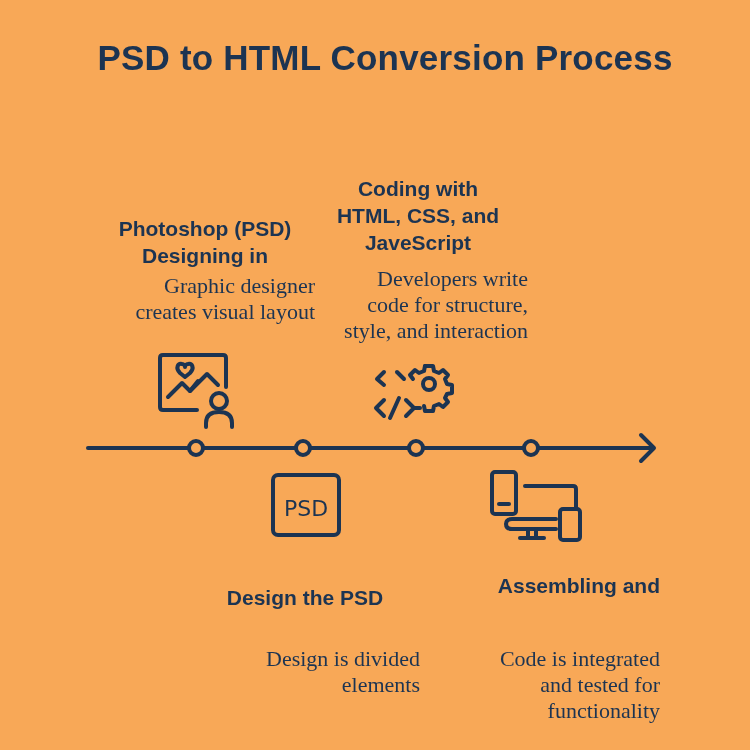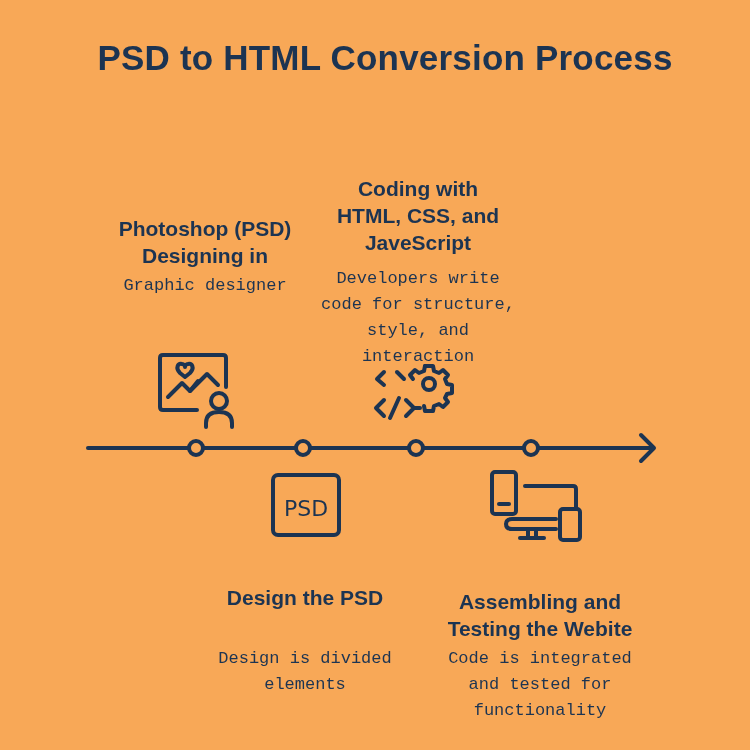--- a/index.html
+++ b/index.html
@@ -15,38 +15,39 @@
       position: absolute; left: 0; top: 38px; width: 770px;
       text-align: center;
       font-size: 35px; font-weight: bold;
       letter-spacing: 0.2px;
     }
     .step-title {
       position: absolute; text-align: center;
       font-weight: bold; font-size: 21px; line-height: 27px; margin-top: 8px;
     }
     .step-desc {
-      position: absolute; text-align: center;
-      font-family: Liberation Mono, monospace;
-      font-size: 17px; line-height: 26px;
+      position: absolute; text-align: right;
+      font-family: Liberation Serif, serif;
+      font-size: 22px; line-height: 26px;
     }
     .icon { position: absolute; }
     svg { display: block; }
   </style>
 </head>
 <body>
 
 <div class="title">PSD to HTML Conversion Process</div>
 
 <div class="step-title" style="left:95px; top:207px; width:220px;">
   <div>Photoshop (PSD)</div>
   <div>Designing in</div>
 </div>
 <div class="step-desc" style="left:95px; top:273px; width:220px;">
   <div>Graphic designer</div>
+  <div>creates visual layout</div>
 </div>
 
 <div class="step-title" style="left:308px; top:167px; width:220px;">
   <div>Coding with</div>
   <div>HTML, CSS, and</div>
   <div>JaveScript</div>
 </div>
 <div class="step-desc" style="left:308px; top:266px; width:220px;">
   <div>Developers write</div>
   <div>code for structure,</div>
@@ -110,21 +111,20 @@
 </div>
 
 <div class="step-title" style="left:190px; top:576px; width:230px;">
   <div>Design the PSD</div>
 </div>
 <div class="step-desc" style="left:190px; top:646px; width:230px;">
   <div>Design is divided</div>
   <div>elements</div>
 </div>
 
-<div class="step-title" style="left:420px; top:580px; width:240px;">
+<div class="step-title" style="left:420px; top:564px; width:240px;text-align:right;">
   <div>Assembling and</div>
-  <div>Testing the Webite</div>
 </div>
 <div class="step-desc" style="left:420px; top:646px; width:240px;">
   <div>Code is integrated</div>
   <div>and tested for</div>
   <div>functionality</div>
 </div>
 
 </body></html>

